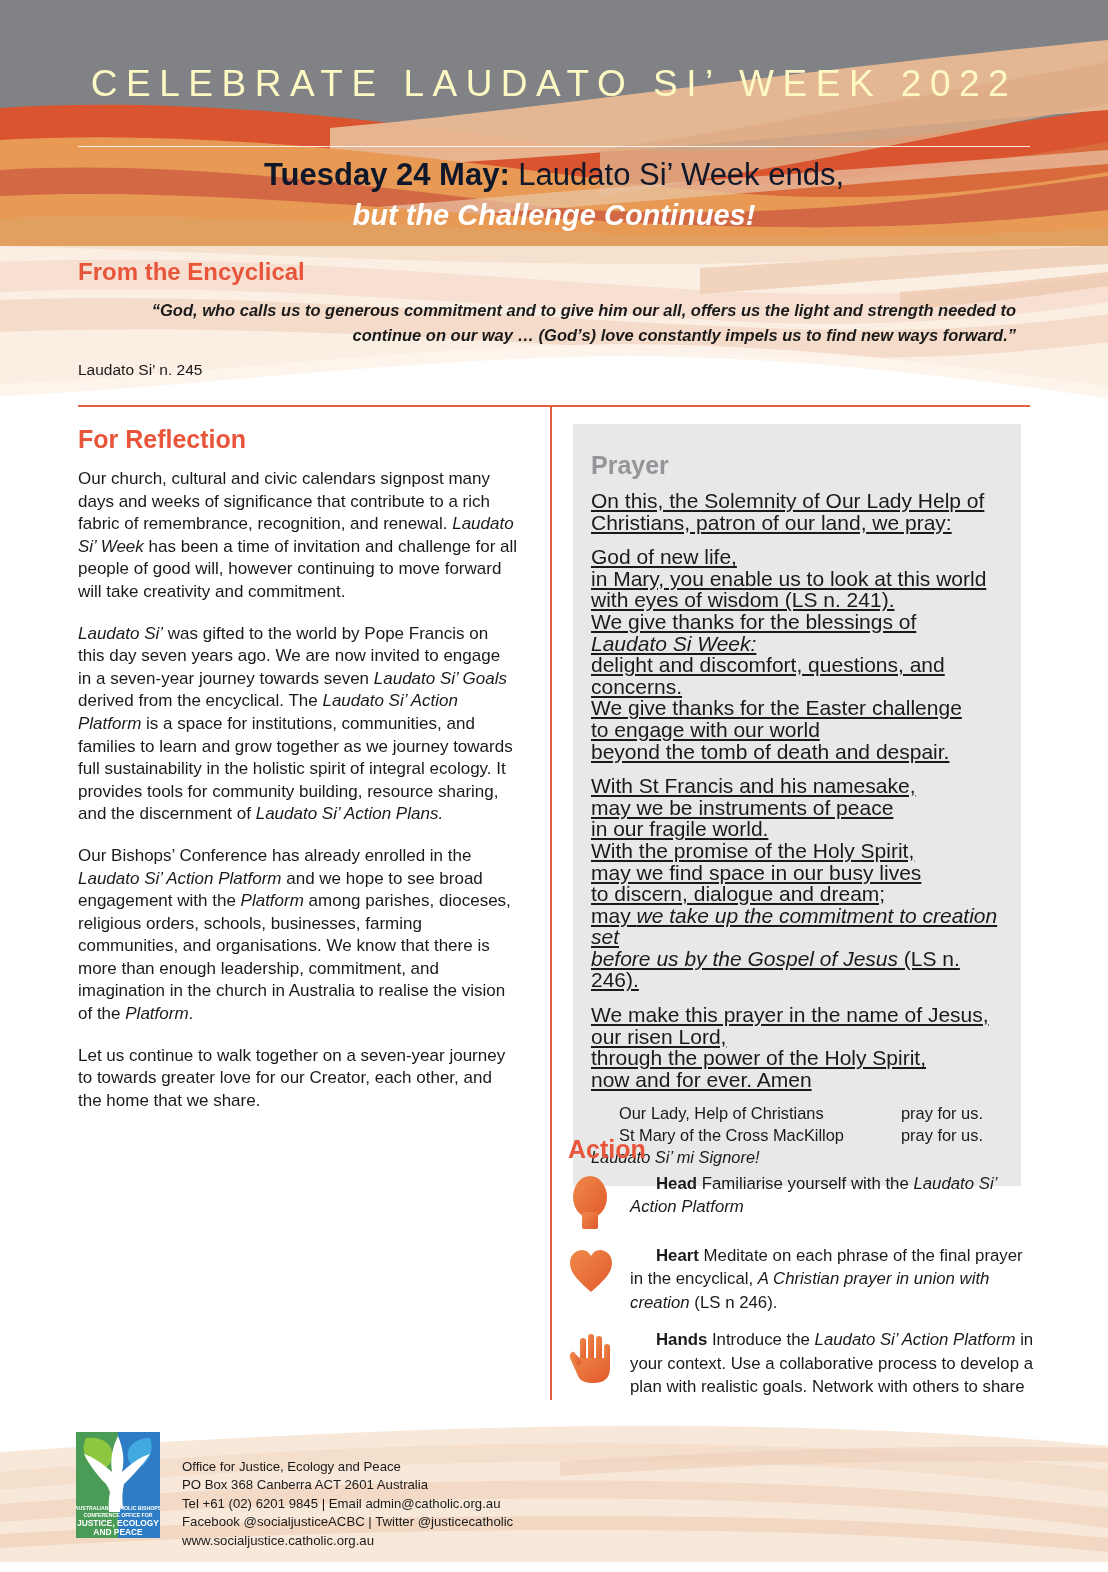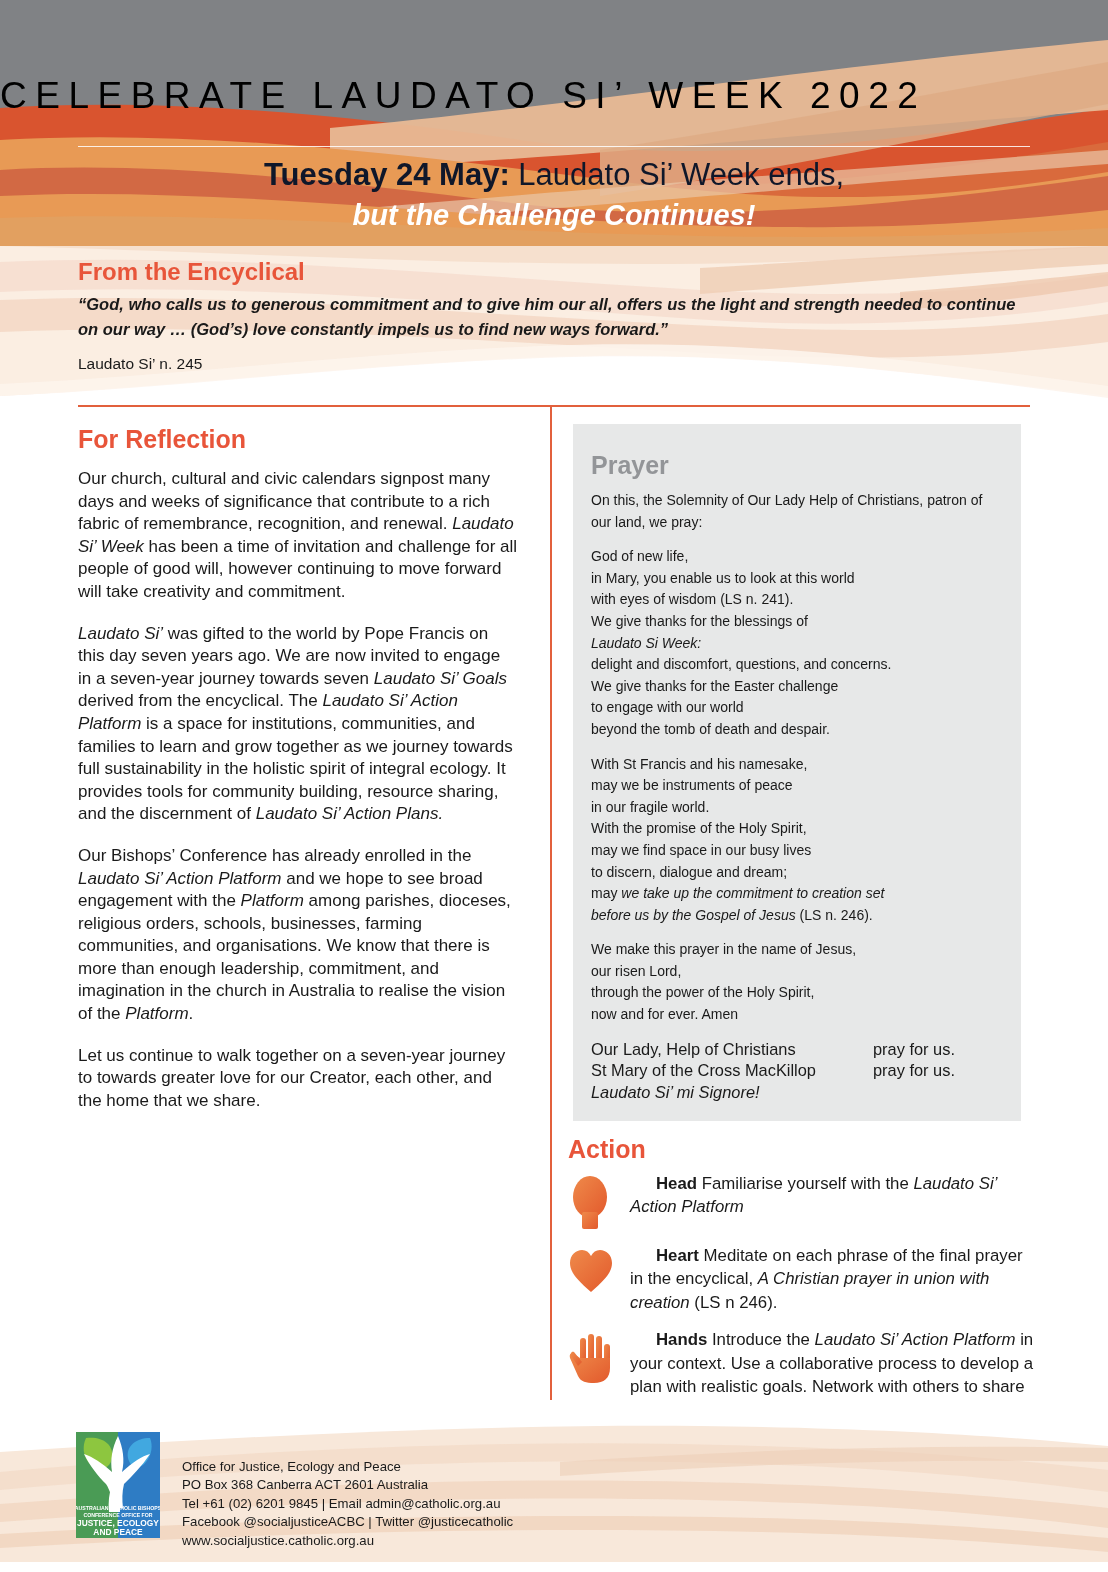--- a/index.html
+++ b/index.html
@@ -10,22 +10,22 @@
     color:#1a1a1a;
     position:relative;
     overflow:hidden;
   }
   .page{position:relative;width:1108px;height:1572px;overflow:hidden;background:#fff;}
 
   
   .header{position:absolute;left:0;top:0;width:1108px;height:246px;overflow:hidden;background:#808285;}
   .header svg{position:absolute;left:0;top:0;}
   .hdr-title{
-    position:absolute;left:0;top:74px;width:1108px;text-align:left;
-    color:#000000;font-size:37px;font-weight:400;letter-spacing:8.5px;
+    position:absolute;left:0;top:62px;width:1108px;text-align:center;
+    color:#fef9c3;font-size:37px;font-weight:400;letter-spacing:8.5px;
     line-height:44px;
   }
   .hdr-rule{
     position:absolute;left:78px;top:146px;width:952px;height:1px;background:#ffffff;opacity:.85;
   }
   .hdr-sub1{
     position:absolute;left:0;top:156px;width:1108px;text-align:center;
     color:#0f172a;font-size:31px;line-height:38px;font-weight:400;
   }
   .hdr-sub1 b{font-weight:700;}
@@ -35,21 +35,21 @@
   }
 
   
   .enc-band{position:absolute;left:0;top:246px;width:1108px;height:162px;overflow:hidden;background:#fdf1e6;}
   .enc-band svg{position:absolute;left:0;top:0;}
   .enc-inner{position:absolute;left:78px;top:258px;width:950px;}
   .enc-title{
     color:#e8553a;font-size:24px;font-weight:700;line-height:28px;margin:0 0 6px 0;
   }
   .enc-quote{
-    font-style:italic;font-weight:700;font-size:16.5px;line-height:24.5px;color:#1a1a1a;margin:0;
+    font-style:italic;font-weight:700;font-size:16.5px;line-height:24.5px;color:#1a1a1a;margin:12px;text-align:right;
   }
   .enc-cite{font-size:15.5px;line-height:21px;color:#1a1a1a;margin:12px 0 0 0;}
 
   
   .hrule{position:absolute;left:78px;top:405px;width:952px;height:2px;background:#e2603c;}
   .vrule{position:absolute;left:550px;top:405px;width:2px;height:1012px;background:#e2603c;}
 
   
   .colL{position:absolute;left:78px;top:424px;width:440px;}
   .sec-title{
@@ -60,23 +60,23 @@
   }
   .colL p:last-child{margin-bottom:0;}
   i{font-style:italic;}
 
   
   .prayerbox{
     position:absolute;left:573px;top:424px;width:448px;
     background:#e7e8e8;padding:14px 18px 18px 18px;box-sizing:border-box;
   }
   .prayer-title{color:#939598;font-size:25px;font-weight:700;line-height:30px;margin:12px 0 10px 0;}
-  .prayerbox p{font-size:14px;line-height:21.6px;margin:0 0 13px 0;color:#1a1a1a;}
+  .prayerbox p{font-size:21px;line-height:21.6px;margin:0 0 13px 0;color:#1a1a1a;text-decoration:underline;}
   .prayerbox p:last-child{margin-bottom:0;}
-  .ptable{width:100%;border-collapse:collapse;}
+  .ptable{width:100%;border-collapse:collapse;margin-left:28px;}
   .ptable td{font-size:16.4px;line-height:21.6px;padding:0;vertical-align:top;}
   .ptable td.r{text-align:left;width:130px;}
 
   
   .action{position:absolute;left:568px;top:1134px;width:470px;}
   .action .sec-title{margin-bottom:8px;}
   .act-row{display:flex;align-items:flex-start;margin-bottom:14px;}
   .act-ico{width:62px;flex:0 0 62px;display:flex;justify-content:flex-start;padding-top:4px;}
   .act-txt{font-size:16.8px;line-height:23.4px;color:#1a1a1a;flex:1;}
   .act-txt b{font-weight:700;margin-left:26px;}

